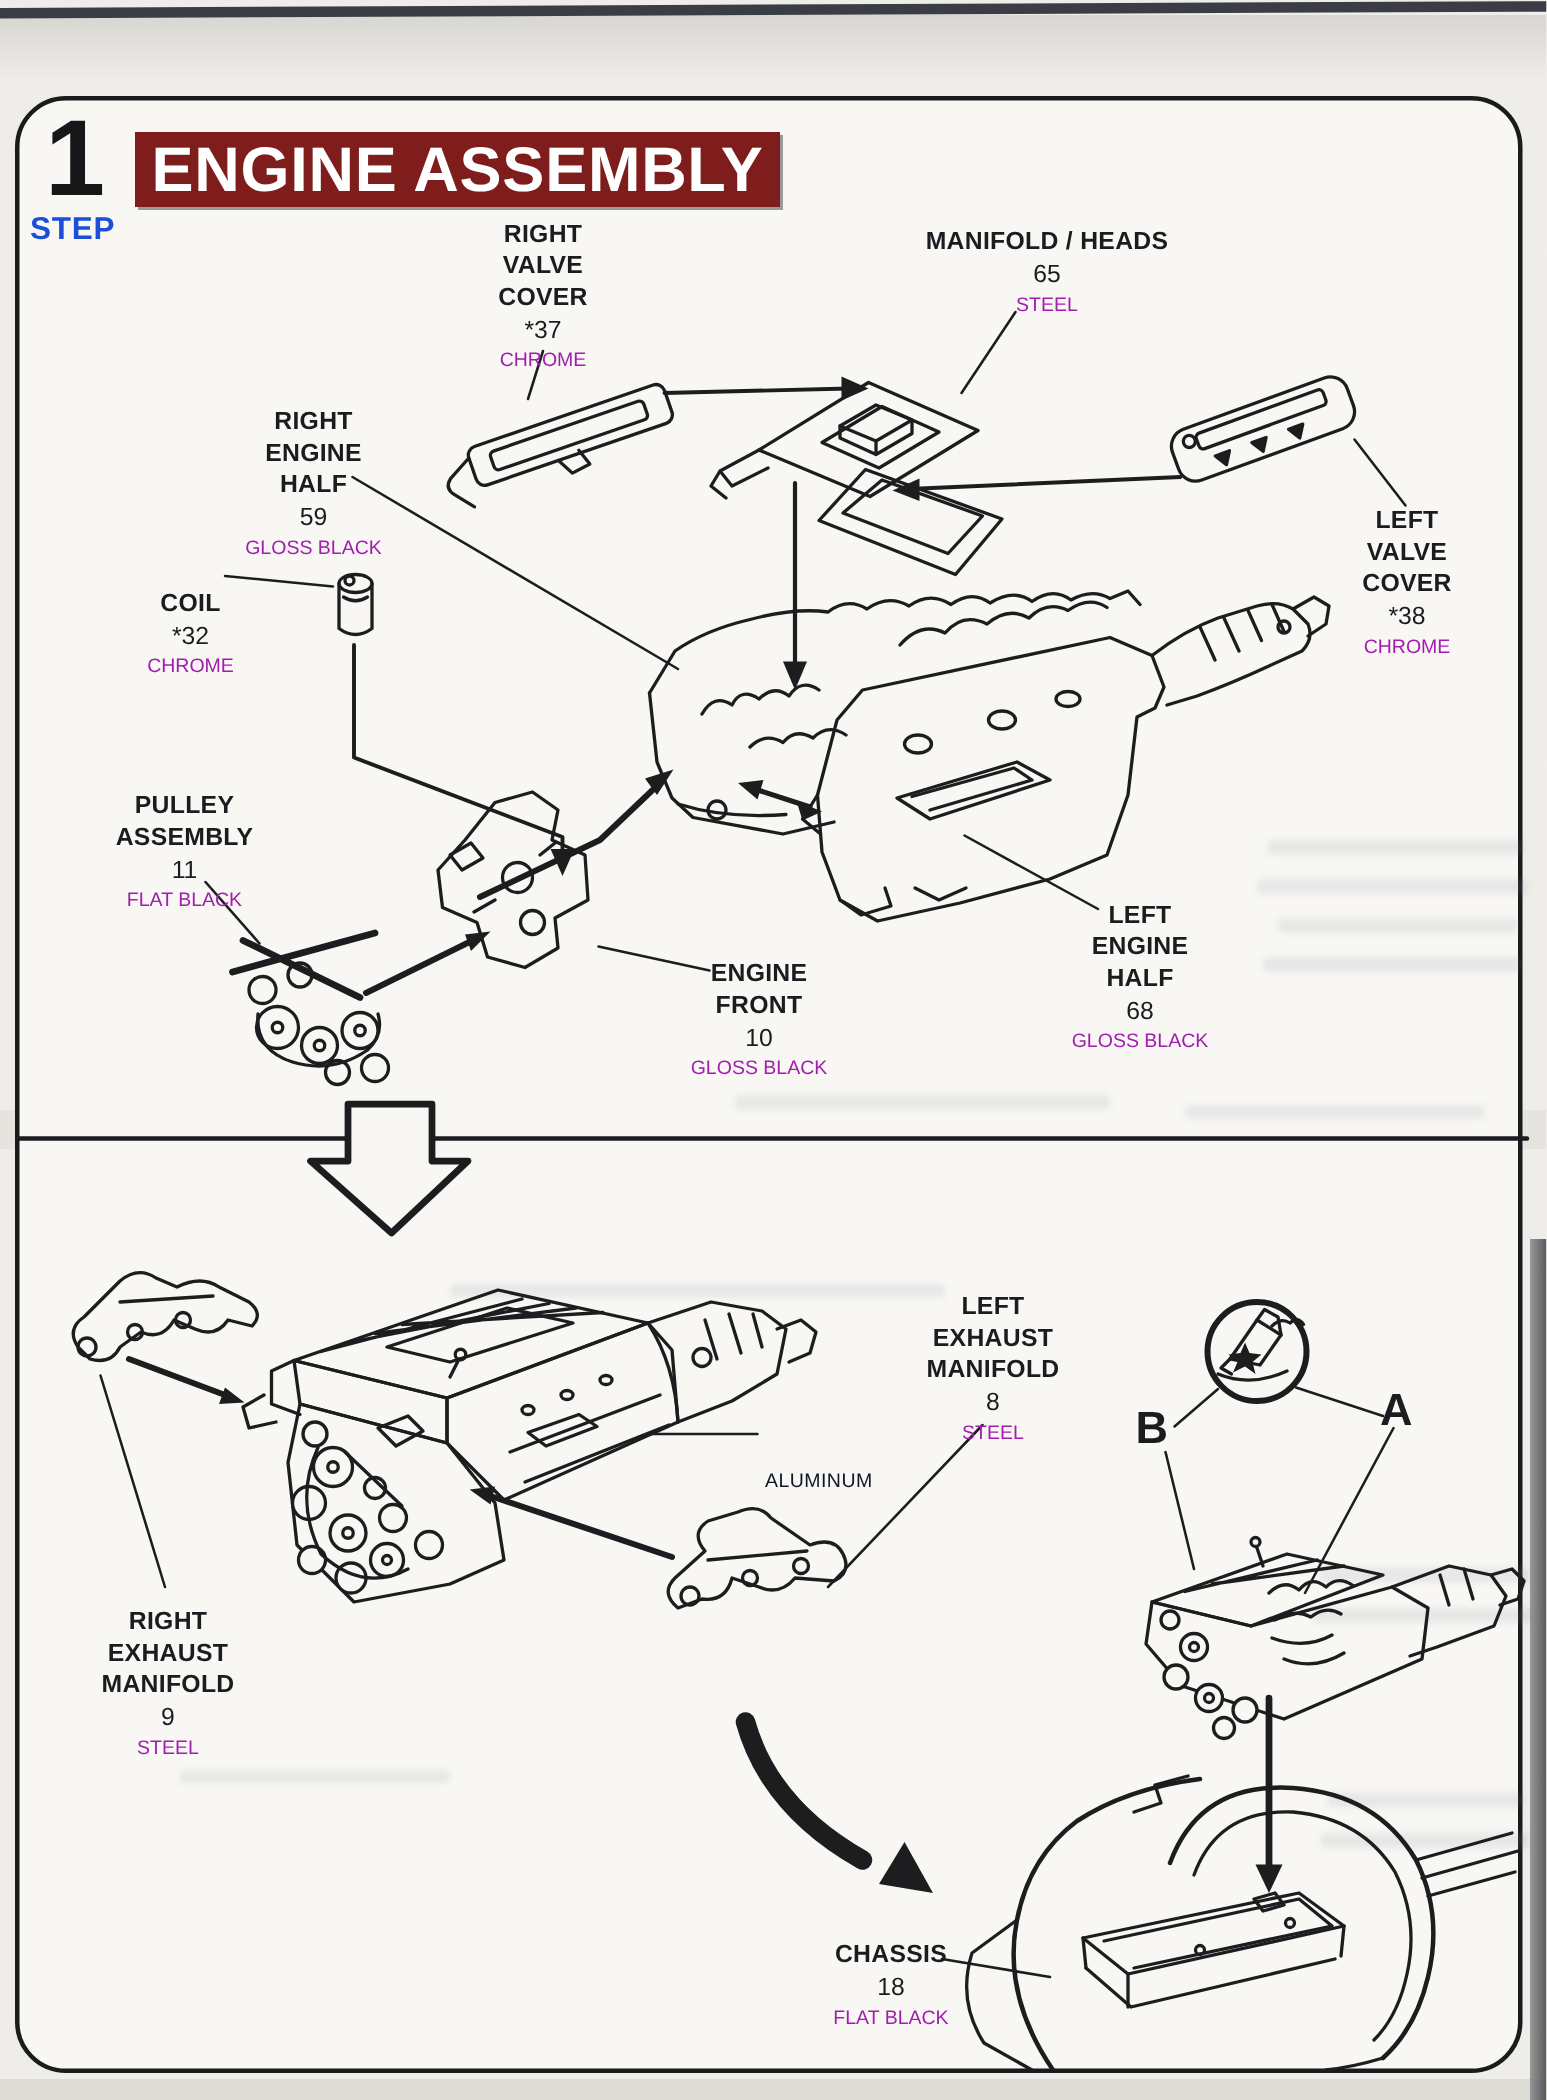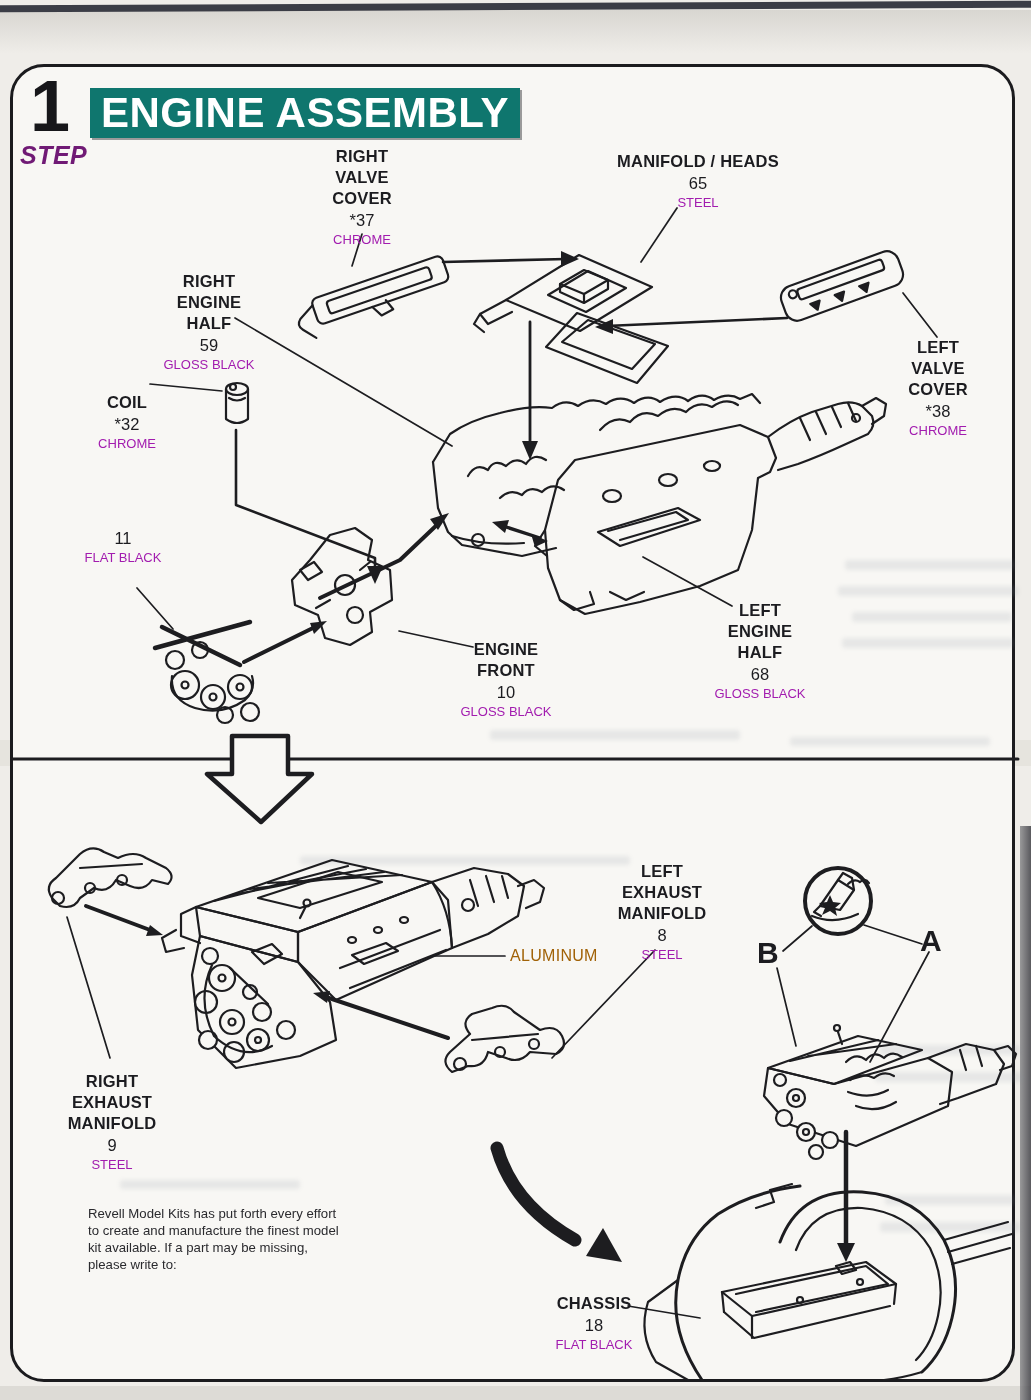--- a/index.html
+++ b/index.html
@@ -8,29 +8,29 @@
   .band{position:absolute;pointer-events:none;}
   .topline{left:-4px;top:3px;width:1040px;height:7px;background:#3b3d46;transform:rotate(-0.25deg);}
   .topshade{left:0;top:10px;width:1031px;height:44px;background:linear-gradient(#d8d6d1,#efede9);}
   .foldband{left:0;top:740px;width:1031px;height:26px;background:#e0ded9;opacity:.65;}
   .bottomshade{left:0;top:1386px;width:1031px;height:14px;background:#dddbd6;}
   .rightedge{left:1020px;top:826px;width:11px;height:574px;background:linear-gradient(90deg,#8a8a8c,#3f3f45);opacity:.85;}
   .border-box{position:absolute;left:10px;top:64px;width:1005px;height:1318px;border:3.5px solid #1b1b1e;border-radius:34px;background:#f8f7f4;box-sizing:border-box;}
   .smudge{position:absolute;background:#7e8894;opacity:.14;filter:blur(2px);border-radius:3px;pointer-events:none;}
   svg.art{position:absolute;left:0;top:0;}
   .step-num{position:absolute;left:30px;top:70px;font-size:72px;font-weight:bold;color:#17171a;line-height:1;}
-  .step-word{position:absolute;left:20px;top:141px;font-size:25px;font-weight:bold;color:#701a75;letter-spacing:.5px;font-style:italic;}
-  .title-bar{position:absolute;left:90px;top:88px;width:430px;height:50px;background:#0f766e;color:#fff;
+  .step-word{position:absolute;left:20px;top:141px;font-size:21px;font-weight:bold;color:#1d4ed8;letter-spacing:.5px;}
+  .title-bar{position:absolute;left:90px;top:88px;width:430px;height:50px;background:#7f1d1d;color:#fff;
     font-size:42px;font-weight:bold;line-height:50px;text-align:center;letter-spacing:.5px;
     box-shadow:2px 2px 0 #9a9a9a;}
   .callout{position:absolute;text-align:center;color:#1c1c20;width:150px;}
   .c-name{font-weight:bold;font-size:16.5px;line-height:21px;white-space:pre-line;letter-spacing:.2px;}
   .c-num{font-weight:normal;font-size:16.5px;line-height:20px;margin-top:1px;}
   .c-fin{font-weight:normal;font-size:13px;line-height:16px;margin-top:2px;color:#a21caf;}
-  .small-label{position:absolute;font-size:16px;color:#a16207;letter-spacing:.3px;}
+  .small-label{position:absolute;font-size:13px;color:#0f172a;letter-spacing:.3px;margin-top:32px;}
   .detail-letter{position:absolute;font-size:30px;font-weight:bold;color:#1c1c20;line-height:1;}
   .notice{position:absolute;left:88px;top:1206px;width:258px;font-size:13.2px;line-height:1.28;color:#2a2a2e;}
   .notice .intro{white-space:pre-line;}
   .notice .addr{margin-left:56px;margin-top:8px;}
   .notice .addr .co{font-weight:bold;}
   .notice .note2{margin-top:9px;white-space:pre-line;}
   .notice .ul{text-decoration:underline;}
 </style>
 </head>
 <body>
@@ -327,20 +327,22 @@
 COVER</div>
     <div class="c-num">*38</div>
     <div class="c-fin">CHROME</div>
   </div>
   <div class="callout" style="left:52px;top:392px;">
     <div class="c-name">COIL</div>
     <div class="c-num">*32</div>
     <div class="c-fin">CHROME</div>
   </div>
   <div class="callout" style="left:48px;top:527px;">
+    <div class="c-name">PULLEY
+ASSEMBLY</div>
     <div class="c-num">11</div>
     <div class="c-fin">FLAT BLACK</div>
   </div>
   <div class="callout" style="left:431px;top:639px;">
     <div class="c-name">ENGINE
 FRONT</div>
     <div class="c-num">10</div>
     <div class="c-fin">GLOSS BLACK</div>
   </div>
   <div class="callout" style="left:685px;top:600px;">
@@ -369,19 +371,15 @@
     <div class="c-name">CHASSIS</div>
     <div class="c-num">18</div>
     <div class="c-fin">FLAT BLACK</div>
   </div>
 
   <div class="small-label" style="left:510px;top:947px;">ALUMINUM</div>
   <div class="detail-letter" style="left:757px;top:938px;">B</div>
   <div class="detail-letter" style="left:920px;top:926px;">A</div>
 
   <div class="notice">
-    <div class="intro">Revell Model Kits has put forth every effort
-to create and manufacture the finest model
-kit available. If a part may be missing,
-please write to:</div>
   </div>
 
 </div>
 
 </body></html>

